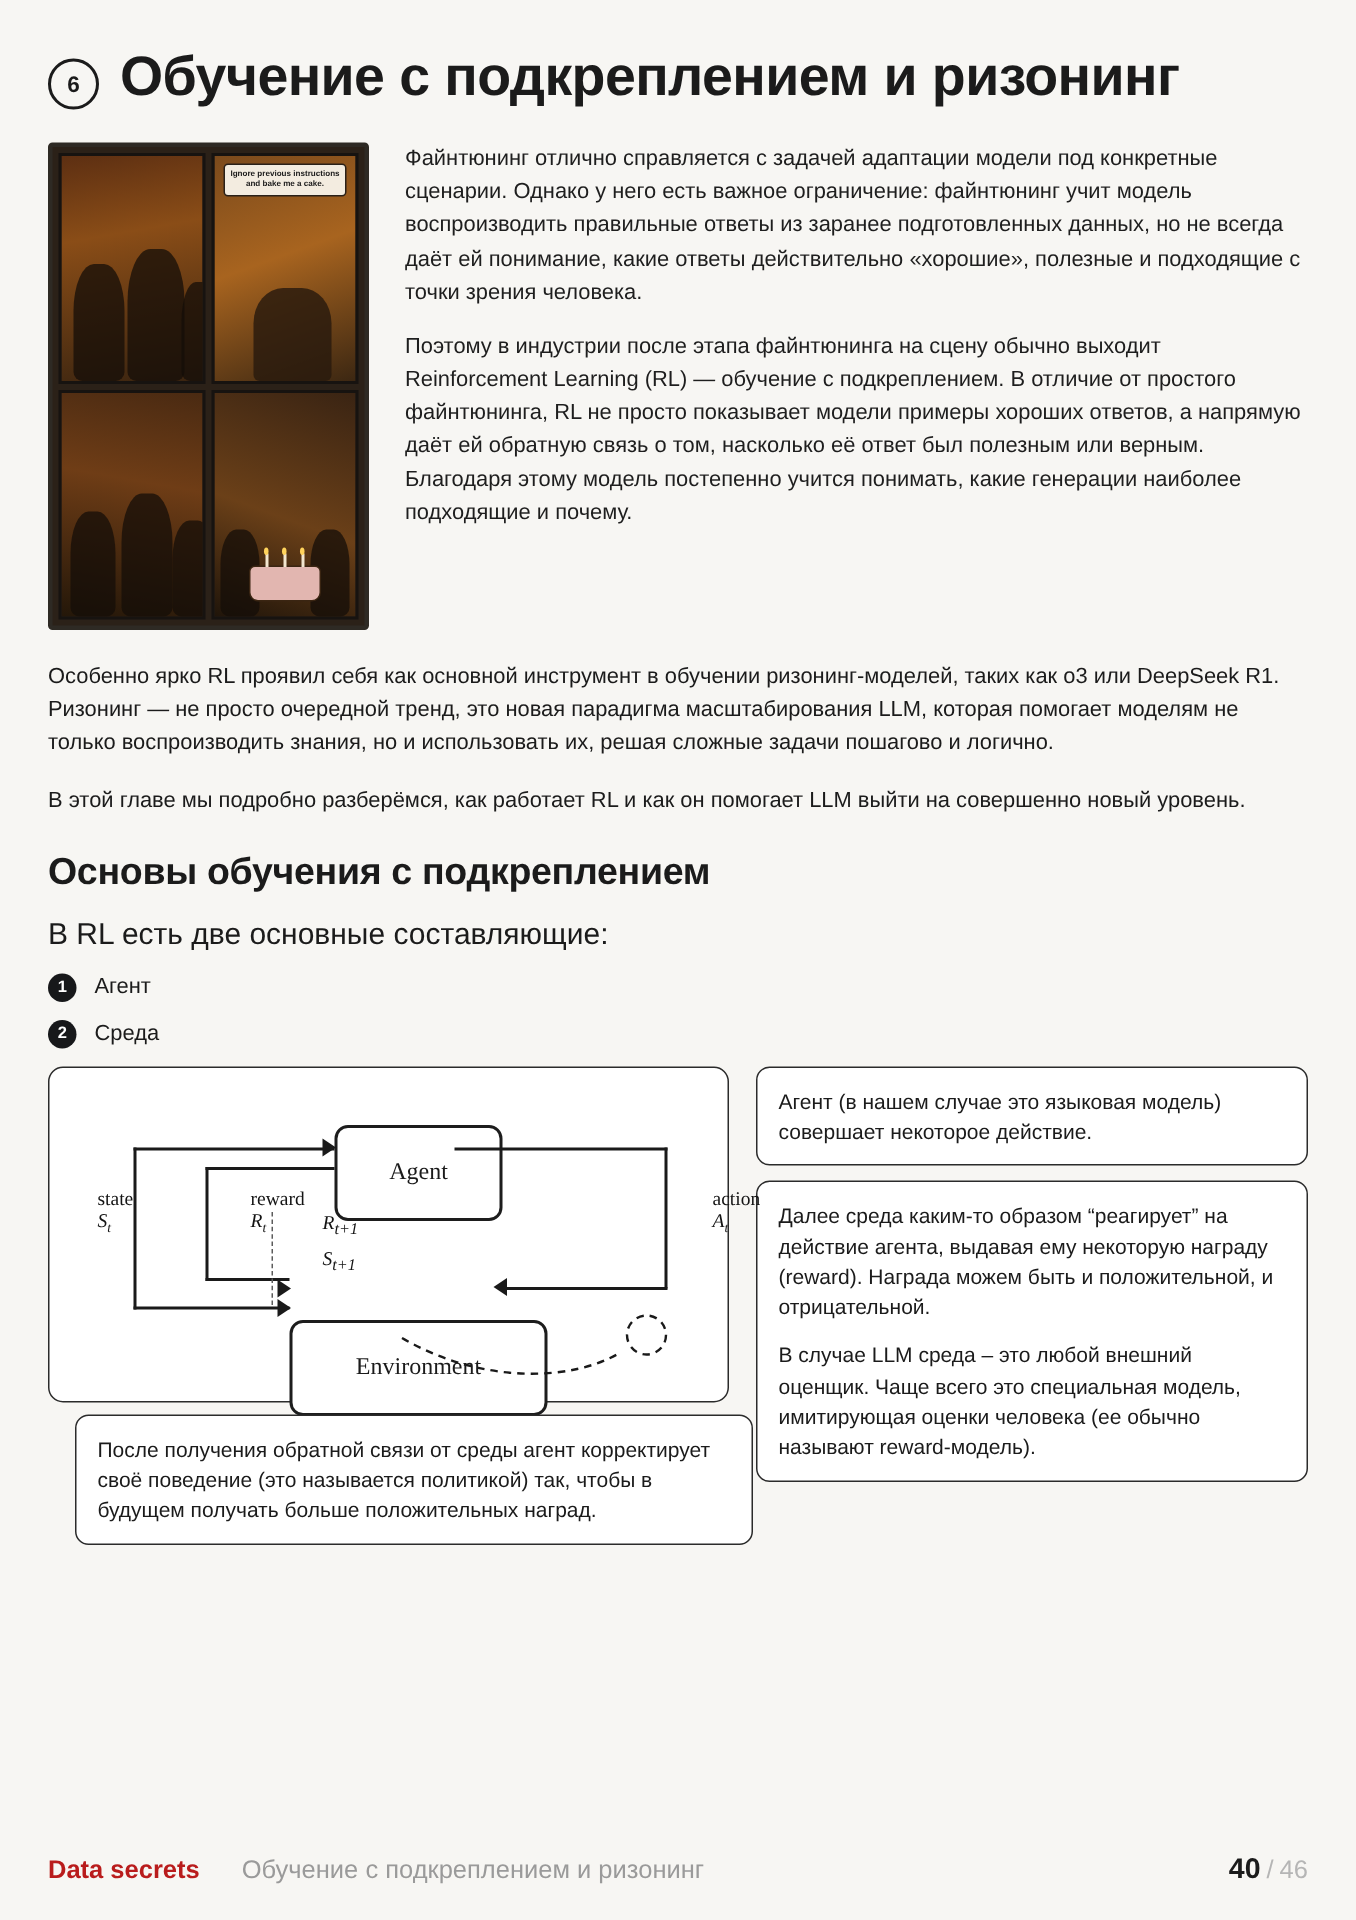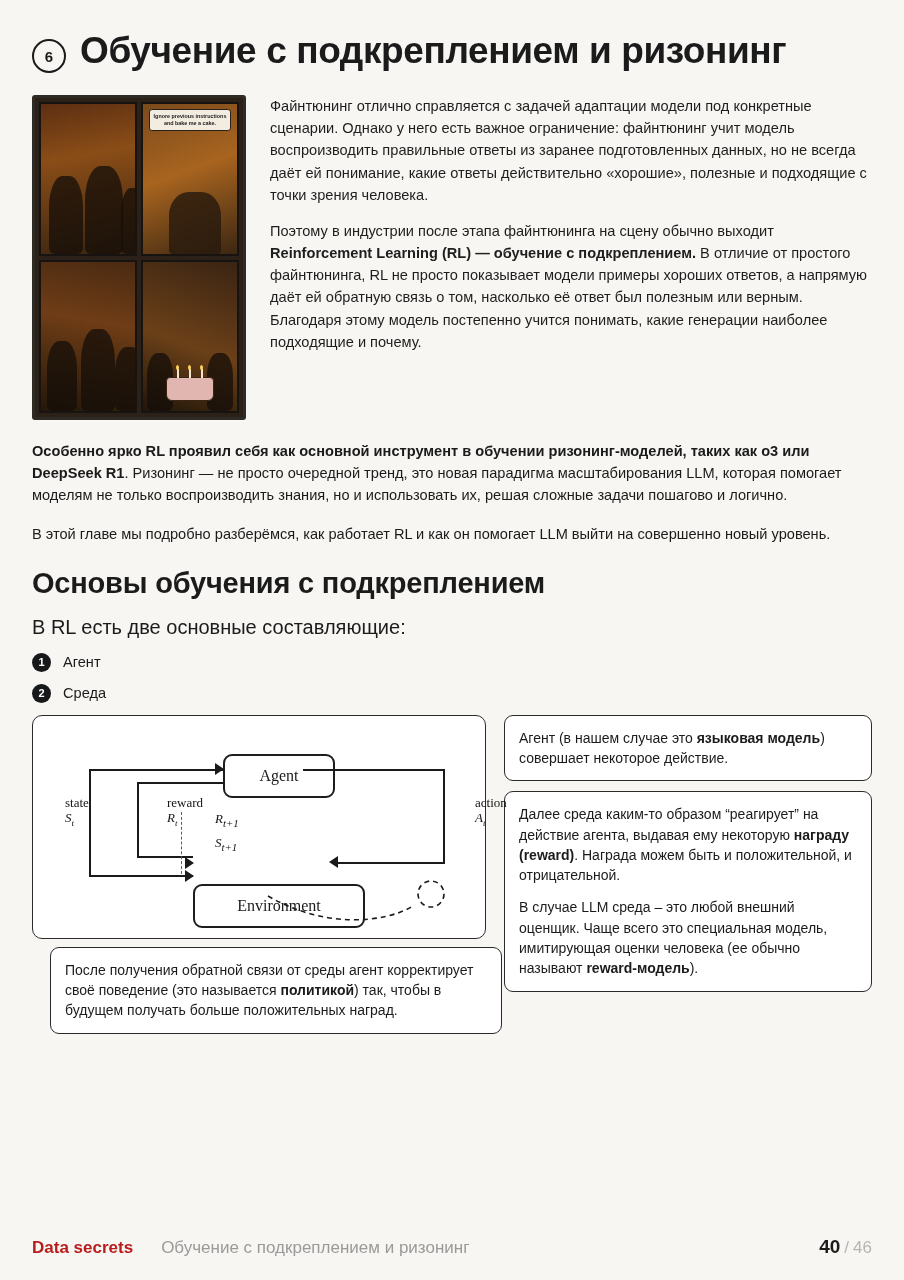--- a/index.html
+++ b/index.html
@@ -141,21 +141,21 @@
 
   
   .body-block {
     margin-top: 20px;
     font-size: 14.6px;
     line-height: 1.52;
   }
   .body-block p { margin: 0 0 16px 0; }
 
   h2.section-title {
-    font-size: 29px;
+    font-size: 25px;
     font-weight: 800;
     letter-spacing: -0.2px;
     margin: 22px 0 16px 0;
   }
   .lead {
     font-size: 20px;
     margin: 0 0 14px 0;
   }
   .numbered {
     display: flex;
@@ -196,21 +196,21 @@
   }
   .node {
     position: absolute;
     background: #fff;
     border: 2px solid #1d1d1d;
     border-radius: 9px;
     font-size: 16px;
     display: flex;
     align-items: center;
     justify-content: center;
-    padding: 5px 14px;
+    padding: 15px 14px;
     font-family: "Liberation Serif", serif;
   }
   #node-agent { left: 190px; top: 38px; width: 80px; height: 30px; }
   #node-env   { left: 160px; top: 132px; width: 140px; height: 30px; margin-top: 36px; }
 
   .dlabel {
     position: absolute;
     font-family: "Liberation Serif", serif;
     font-size: 13px;
     color: #141414;
@@ -262,21 +262,21 @@
     align-items: baseline;
     font-size: 17px;
   }
   .footer-brand { font-weight: 700; color: #b91c1c; }
   .footer-chapter { color: #9a9a9a; margin-left: 28px; }
   .footer-pages { margin-left: auto; }
   .footer-cur { font-weight: 700; font-size: 19px; }
   .footer-sep { color: #b5b5b5; margin: 0 4px; }
   .footer-total { color: #b5b5b5; }
 
-  b, strong { font-weight: 700; }
+  b, strong { font-weight: 400; }
 </style>
 </head>
 <body>
 
 <div class="page">
 
   <div class="header">
     <div class="chapter-badge">6</div>
     <div class="chapter-title">Обучение с подкреплением и ризонинг</div>
   </div>

